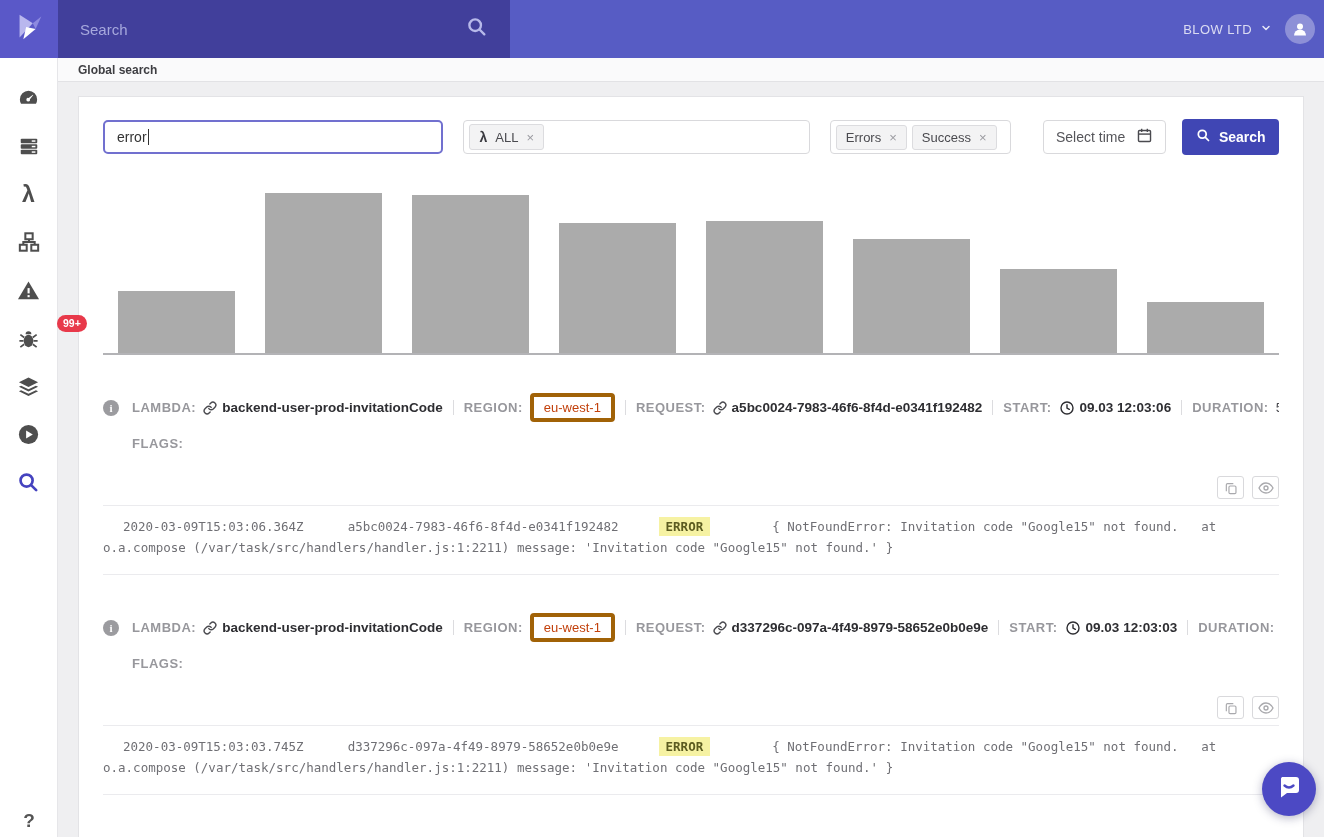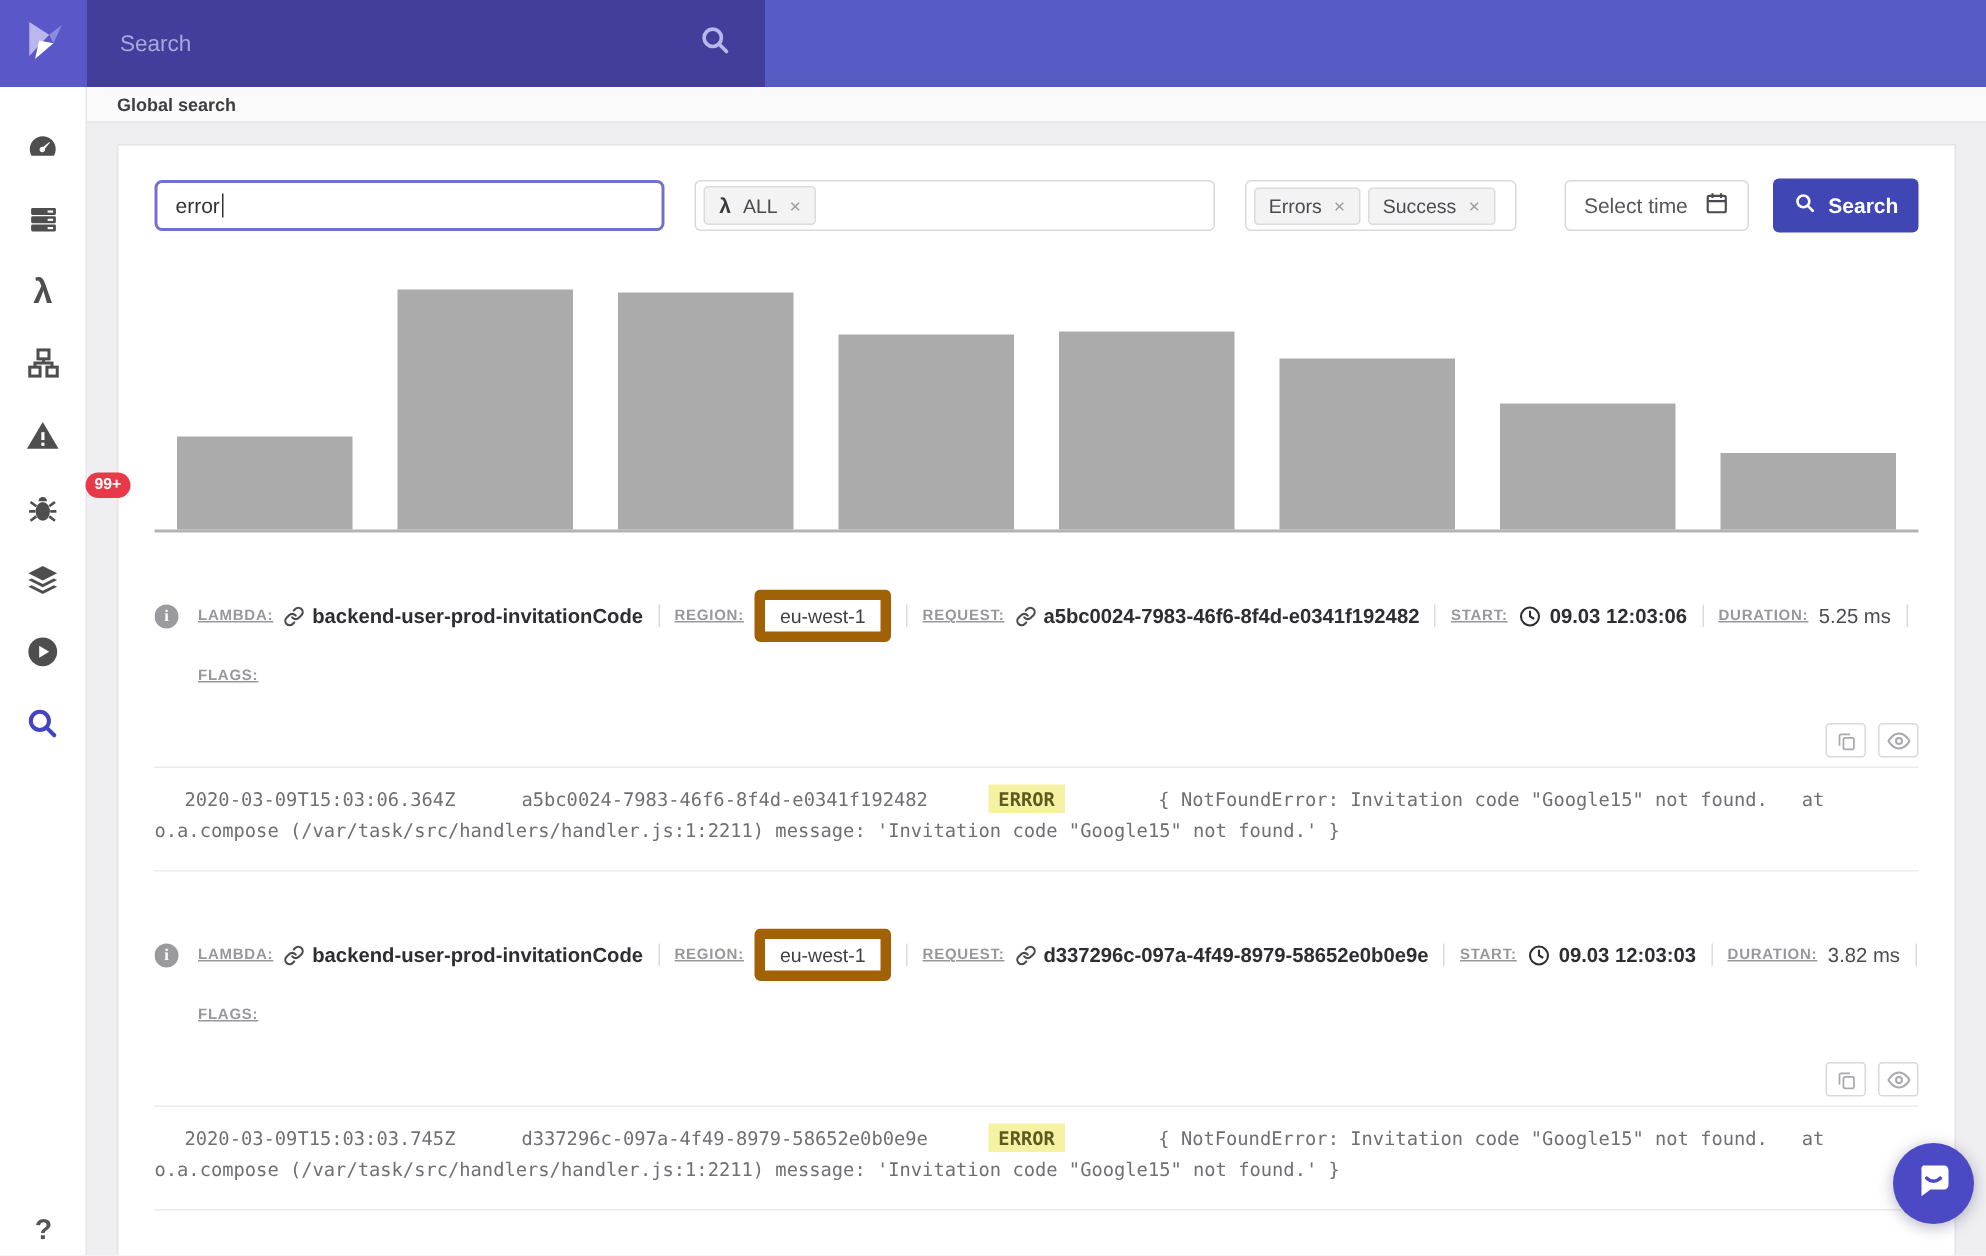--- a/index.html
+++ b/index.html
@@ -57,25 +57,25 @@
   .bar { width:79%; background:#ababab; }
   .xlabels { display:flex; }
   .xslot { flex:1; position:relative; text-align:center; padding-top:9px; font-size:12.5px; color:#6e6e72; }
   .xslot::before { content:""; position:absolute; top:0; left:50%; width:2px; height:5px; background:#b3b3b6; }
 
   
   .entry { padding-top:38px; }
   .e-head { display:flex; align-items:center; white-space:nowrap; overflow:hidden; }
   .info { width:16px; height:16px; border-radius:50%; background:#9b9b9f; color:#fff; font-size:11px; font-weight:700;
     display:flex; align-items:center; justify-content:center; margin-right:13px; flex:none; font-family:"Liberation Serif",serif; }
-  .lbl { font-size:10px; font-weight:700; color:#97979c; letter-spacing:.5px; margin-right:7px; flex:none;text-decoration:underline; }
+  .lbl { font-size:13px; font-weight:700; color:#97979c; letter-spacing:.5px; margin-right:7px; flex:none; }
   .val { font-size:13.5px; font-weight:700; color:#2e2e32; }
   .val.link { cursor:pointer; }
   .sep { width:1px; height:15px; background:#dcdcdf; margin:0 10px; flex:none; }
-  .region-tag { border:7px solid #a16207; border-radius:4px; padding:3px 10px; font-size:13px; color:#404040; }
+  .region-tag { border:4px solid #a16207; border-radius:4px; padding:3px 10px; font-size:13px; color:#c2410c; }
   .ic { display:inline-flex; margin-right:5px; flex:none; }
   .dur { font-size:13.5px; color:#4b4b50; }
   .crash { background:#f5680e; color:#fff; font-size:11.5px; font-weight:700; padding:4px 8px; border-radius:3px; letter-spacing:.3px; }
   .flags-row { margin:12px 0 0 29px; }
   .actions { display:flex; justify-content:flex-end; gap:8px; margin-top:24px; }
   .abtn { width:27px; height:23px; border:1px solid #d9d9dc; border-radius:3px; background:#fff; color:#a9a9ad;
     display:flex; align-items:center; justify-content:center; cursor:pointer; padding:0; }
   .log-sec { border-top:1px solid #ebebee; border-bottom:1px solid #ebebee; margin-top:6px; padding:10px 0 16px; }
   .log { font-family:"DejaVu Sans Mono",monospace; font-size:12.5px; color:#6f6f74; line-height:21px; white-space:pre-wrap; }
   .l-ts { margin-left:20px; }
@@ -101,20 +101,36 @@
     </span>
   </div>
   <div class="tb-search">
     <span class="ph">Search</span>
     <span>
       <svg width="22" height="22" viewBox="0 0 24 24" fill="none" stroke="#b7b9ea" stroke-width="2.6" stroke-linecap="round">
         <circle cx="10" cy="10" r="6.3"></circle>
           <line x1="15" y1="15" x2="20" y2="20"></line>
       </svg>
     </span>
+  </div>
+  <div class="tb-right">
+    <div class="org">
+      <span>BLOW LTD</span>
+      <span>
+        <svg width="12" height="12" viewBox="0 0 24 24" fill="none" stroke="rgba(255,255,255,.85)" stroke-width="3" stroke-linecap="round" stroke-linejoin="round">
+            <polyline points="6,9 12,15 18,9"></polyline>
+          </svg>
+      </span>
+    </div>
+    <div class="avatar">
+      <svg width="18" height="18" viewBox="0 0 24 24" fill="#fff">
+          <circle cx="12" cy="8.5" r="4"></circle>
+          <path d="M4 20.5a8 8 0 0 1 16 0z"></path>
+        </svg>
+    </div>
   </div>
 </div>
 
 <div class="sidebar">
   <span class="sb-icon">
     <svg width="23" height="23" viewBox="0 0 24 24" fill="currentColor">
         <path d="M12 4a9 9 0 0 0-9 9c0 1.6.4 3.1 1.2 4.5h15.6A9 9 0 0 0 21 13a9 9 0 0 0-9-9zm5 4.4-3.5 4.3a1.9 1.9 0 1 1-1.3-1.3l4.4-3.4z"></path>
       </svg>
   </span>
   <span class="sb-icon">

